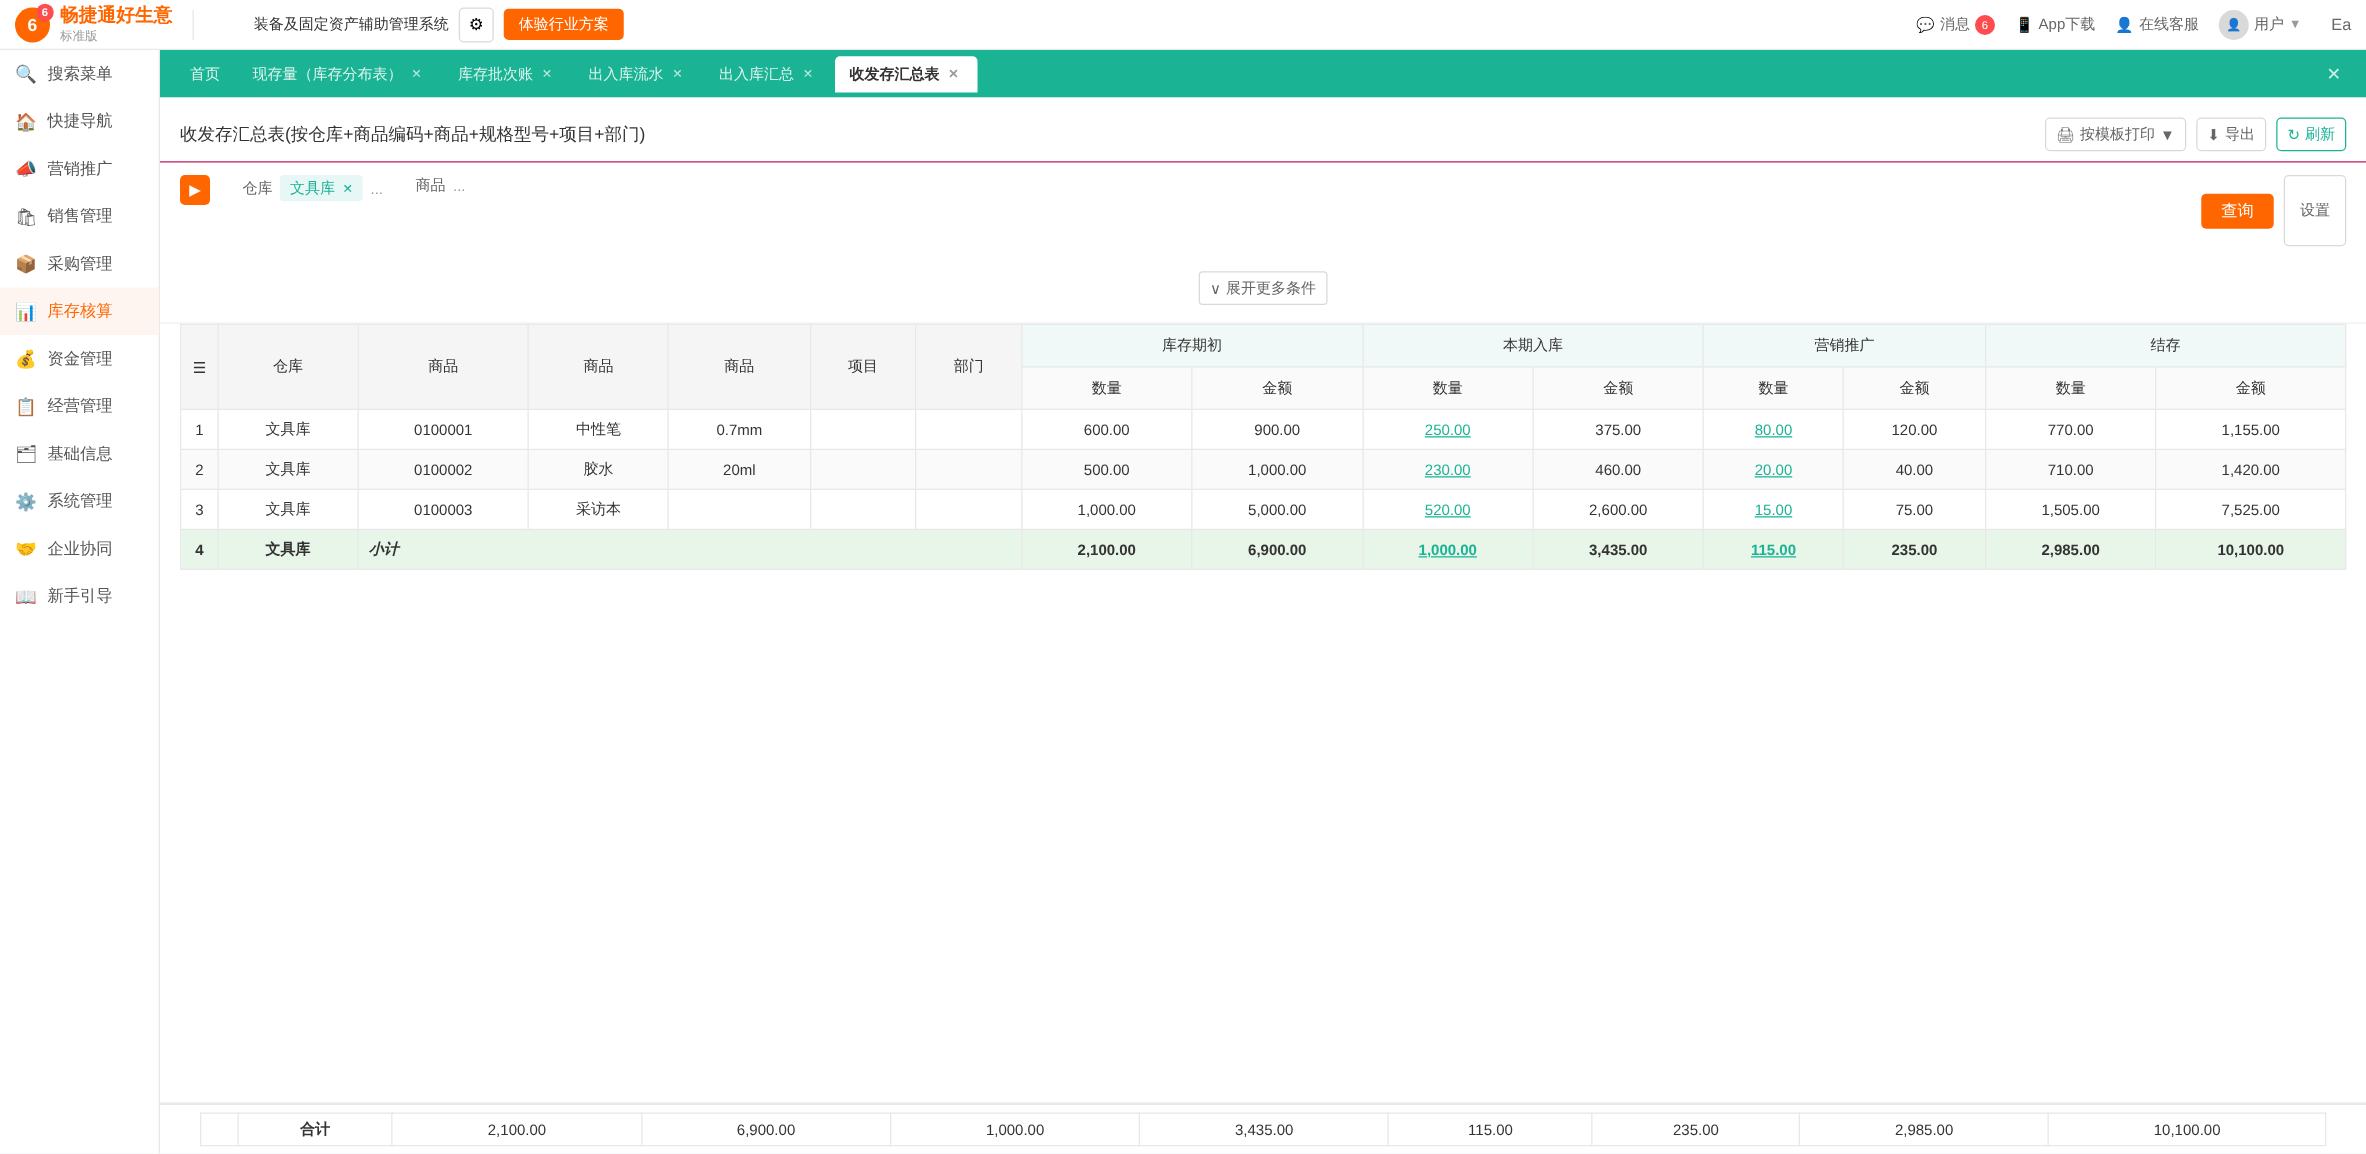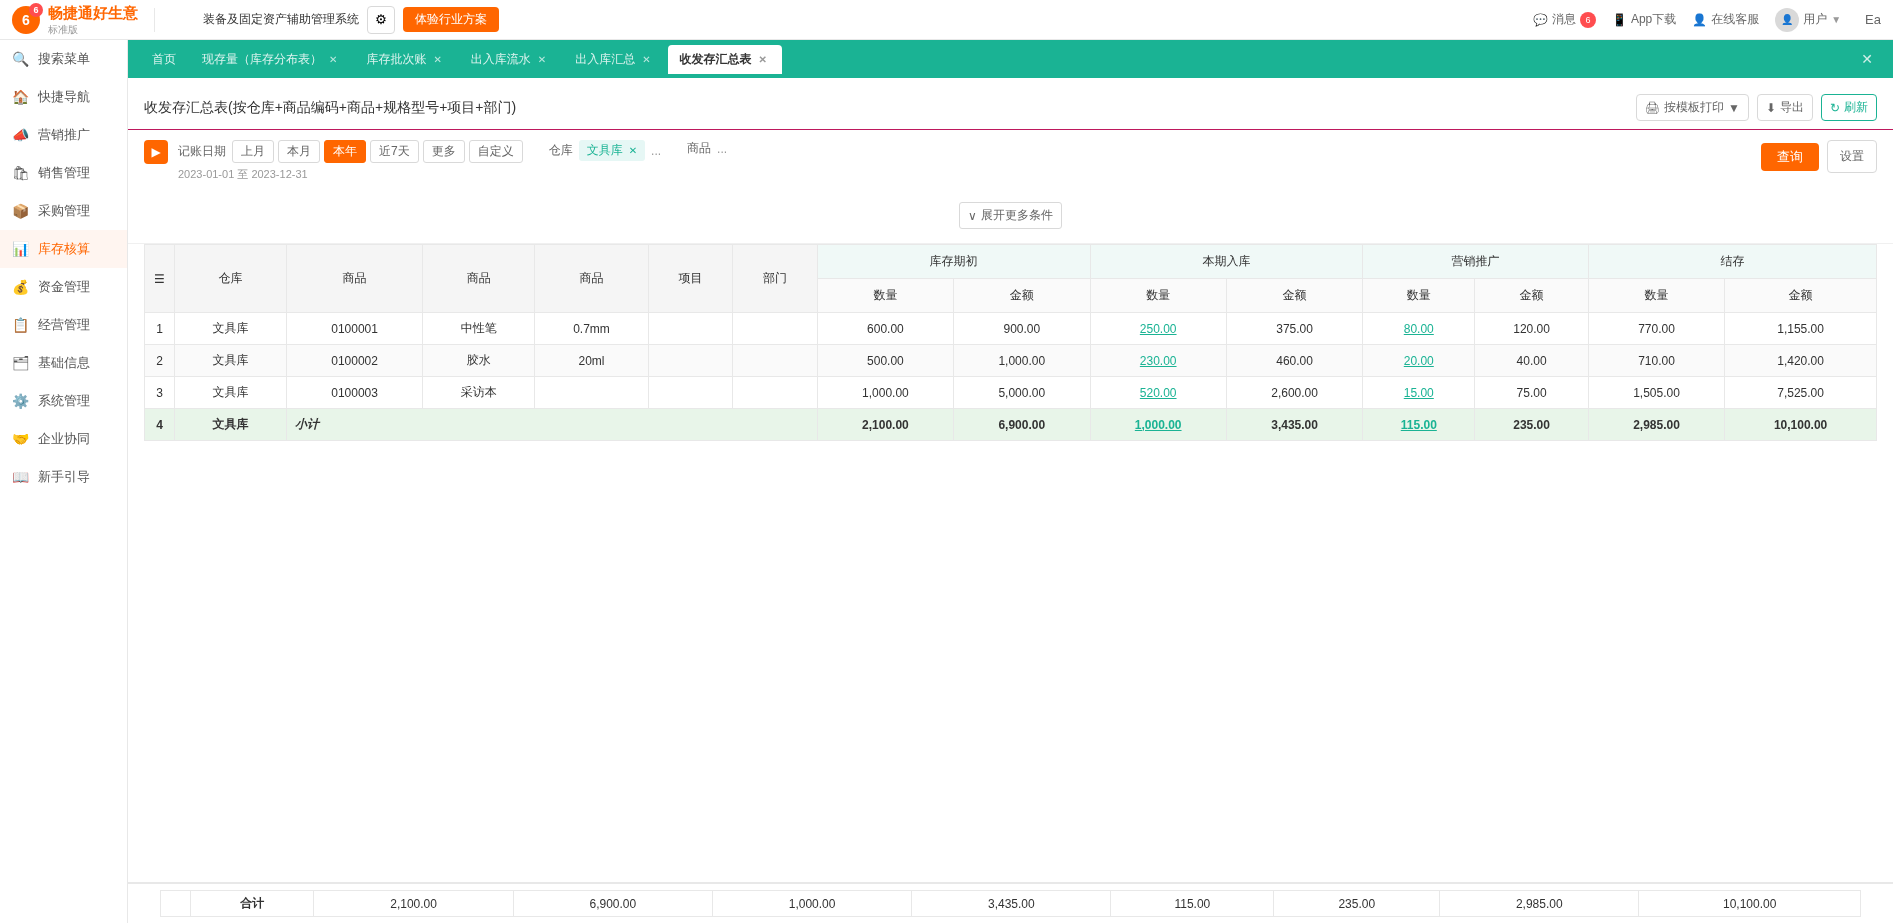--- a/index.html
+++ b/index.html
@@ -50,21 +50,21 @@
     .filter-label { font-size: 12px; color: #666; white-space: nowrap; }
     .filter-date-btns { display: flex; gap: 4px; align-items: center; }
     .date-btn { padding: 2px 8px; border: 1px solid #d9d9d9; border-radius: 3px; cursor: pointer; font-size: 12px; color: #666; background: #fff; }
     .date-btn.active { background: #ff6600; color: white; border-color: #ff6600; }
     .date-range { font-size: 11px; color: #999; margin-top: 2px; }
     .warehouse-tag { display: flex; align-items: center; gap: 4px; background: #e6f7f5; color: #1ab394; padding: 2px 8px; border-radius: 3px; font-size: 12px; }
     .warehouse-tag-close { cursor: pointer; color: #1ab394; }
     .filter-more { color: #999; cursor: pointer; font-size: 12px; }
     .filter-right { display: flex; align-items: center; gap: 8px; margin-left: auto; }
     .query-btn { background: #ff6600; color: white; border: none; padding: 5px 16px; border-radius: 4px; cursor: pointer; font-size: 13px; }
-    .settings-filter-btn { background: #fff; color: #666; border: 1px solid #d9d9d9; padding: 7px 12px; border-radius: 4px; cursor: pointer; font-size: 12px; }
+    .settings-filter-btn { background: #fff; color: #666; border: 1px solid #d9d9d9; padding: 19px 12px; border-radius: 4px; cursor: pointer; font-size: 12px; }
     .expand-more-btn { display: flex; align-items: center; gap: 4px; color: #666; font-size: 12px; cursor: pointer; padding: 4px 8px; border: 1px solid #d9d9d9; border-radius: 3px; background: #fff; margin: 4px auto; }
 
     
     .table-container { overflow: auto; padding: 0 16px; }
     table { width: 100%; border-collapse: collapse; font-size: 12px; }
     thead tr { background: #f5f5f5; }
     th { padding: 8px 6px; border: 1px solid #e8e8e8; text-align: center; font-weight: 500; color: #333; white-space: nowrap; }
     td { padding: 7px 6px; border: 1px solid #e8e8e8; text-align: center; color: #333; white-space: nowrap; }
     tr:nth-child(even) { background: #fafafa; }
     .subtotal-row { background: #e8f5e9 !important; font-weight: bold; }
@@ -223,34 +223,20 @@
             <button class="header-action-btn refresh">
               <span>↻</span>
               <span>刷新</span>
             </button>
           </div>
         </div>
 
         <div class="filter-area">
           <div class="filter-row" style="display:flex;align-items:flex-start;gap:10px;">
             <button class="filter-expand-btn">▶</button>
-            <div style="display:flex;flex-direction:column;gap:2px;">
-              <div style="display:flex;align-items:center;gap:6px;">
-                <span class="filter-label">记账日期</span>
-                <div class="filter-date-btns">
-                  <button class="date-btn">上月</button>
-                  <button class="date-btn">本月</button>
-                  <button class="date-btn active">本年</button>
-                  <button class="date-btn">近7天</button>
-                  <button class="date-btn">更多</button>
-                  <button class="date-btn">自定义</button>
-                </div>
-              </div>
-              <div class="date-range">2023-01-01 至 2023-12-31</div>
-            </div>
             <div style="display:flex;align-items:center;gap:6px;margin-left:16px;">
               <span class="filter-label">仓库</span>
               <div class="warehouse-tag">
                 <span>文具库</span>
                 <span class="warehouse-tag-close tag-x">✕</span>
               </div>
               <span class="filter-more">...</span>
             </div>
             <div style="display:flex;align-items:center;gap:6px;margin-left:16px;">
               <span class="filter-label">商品</span>

